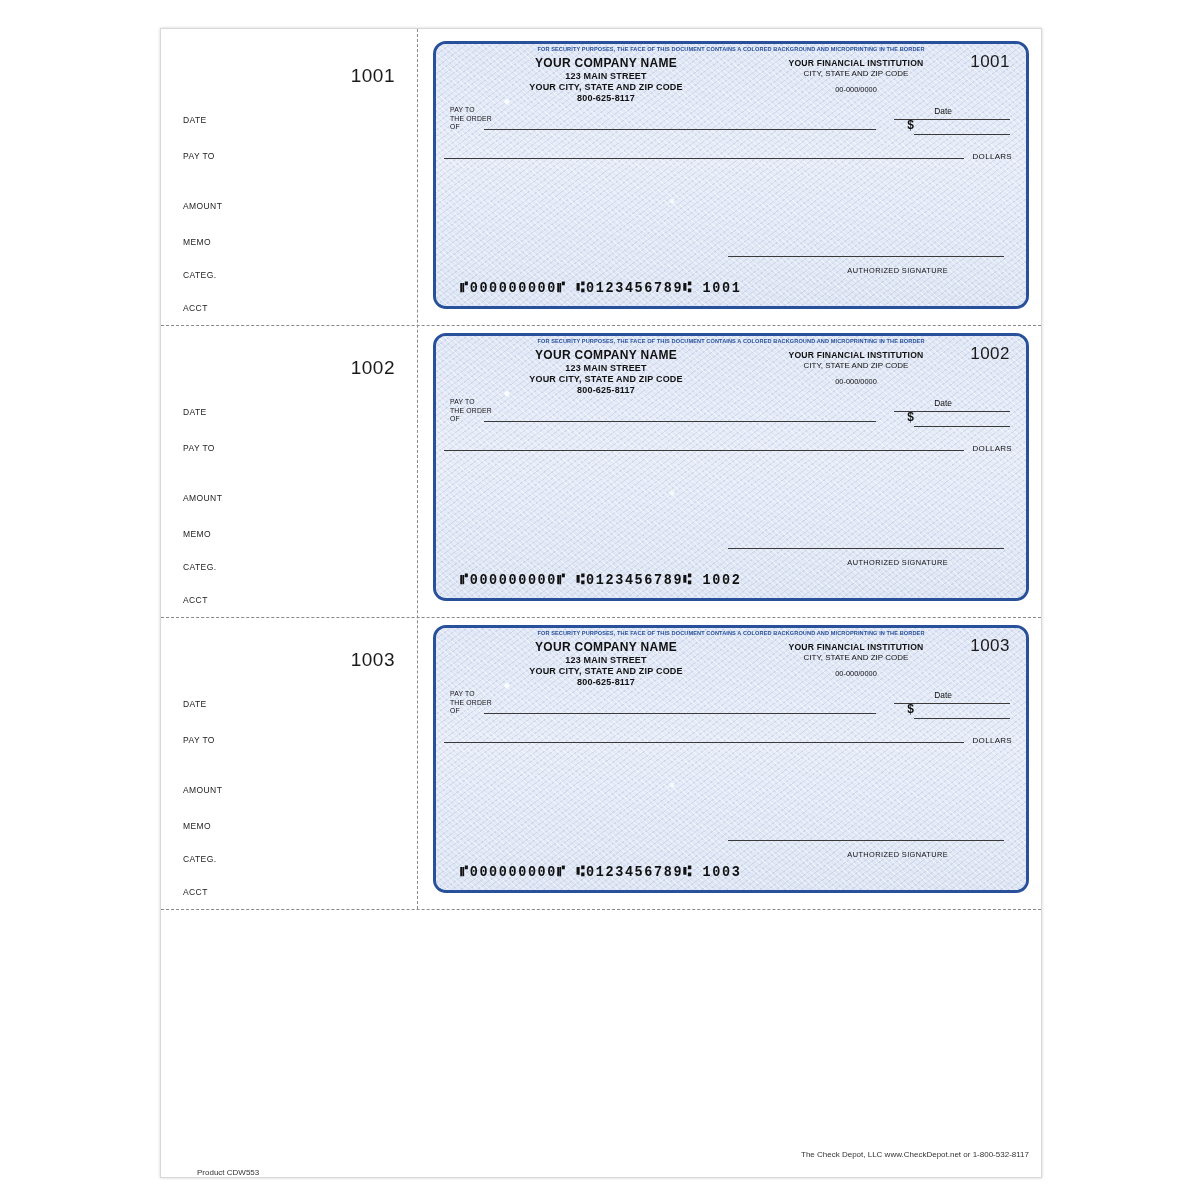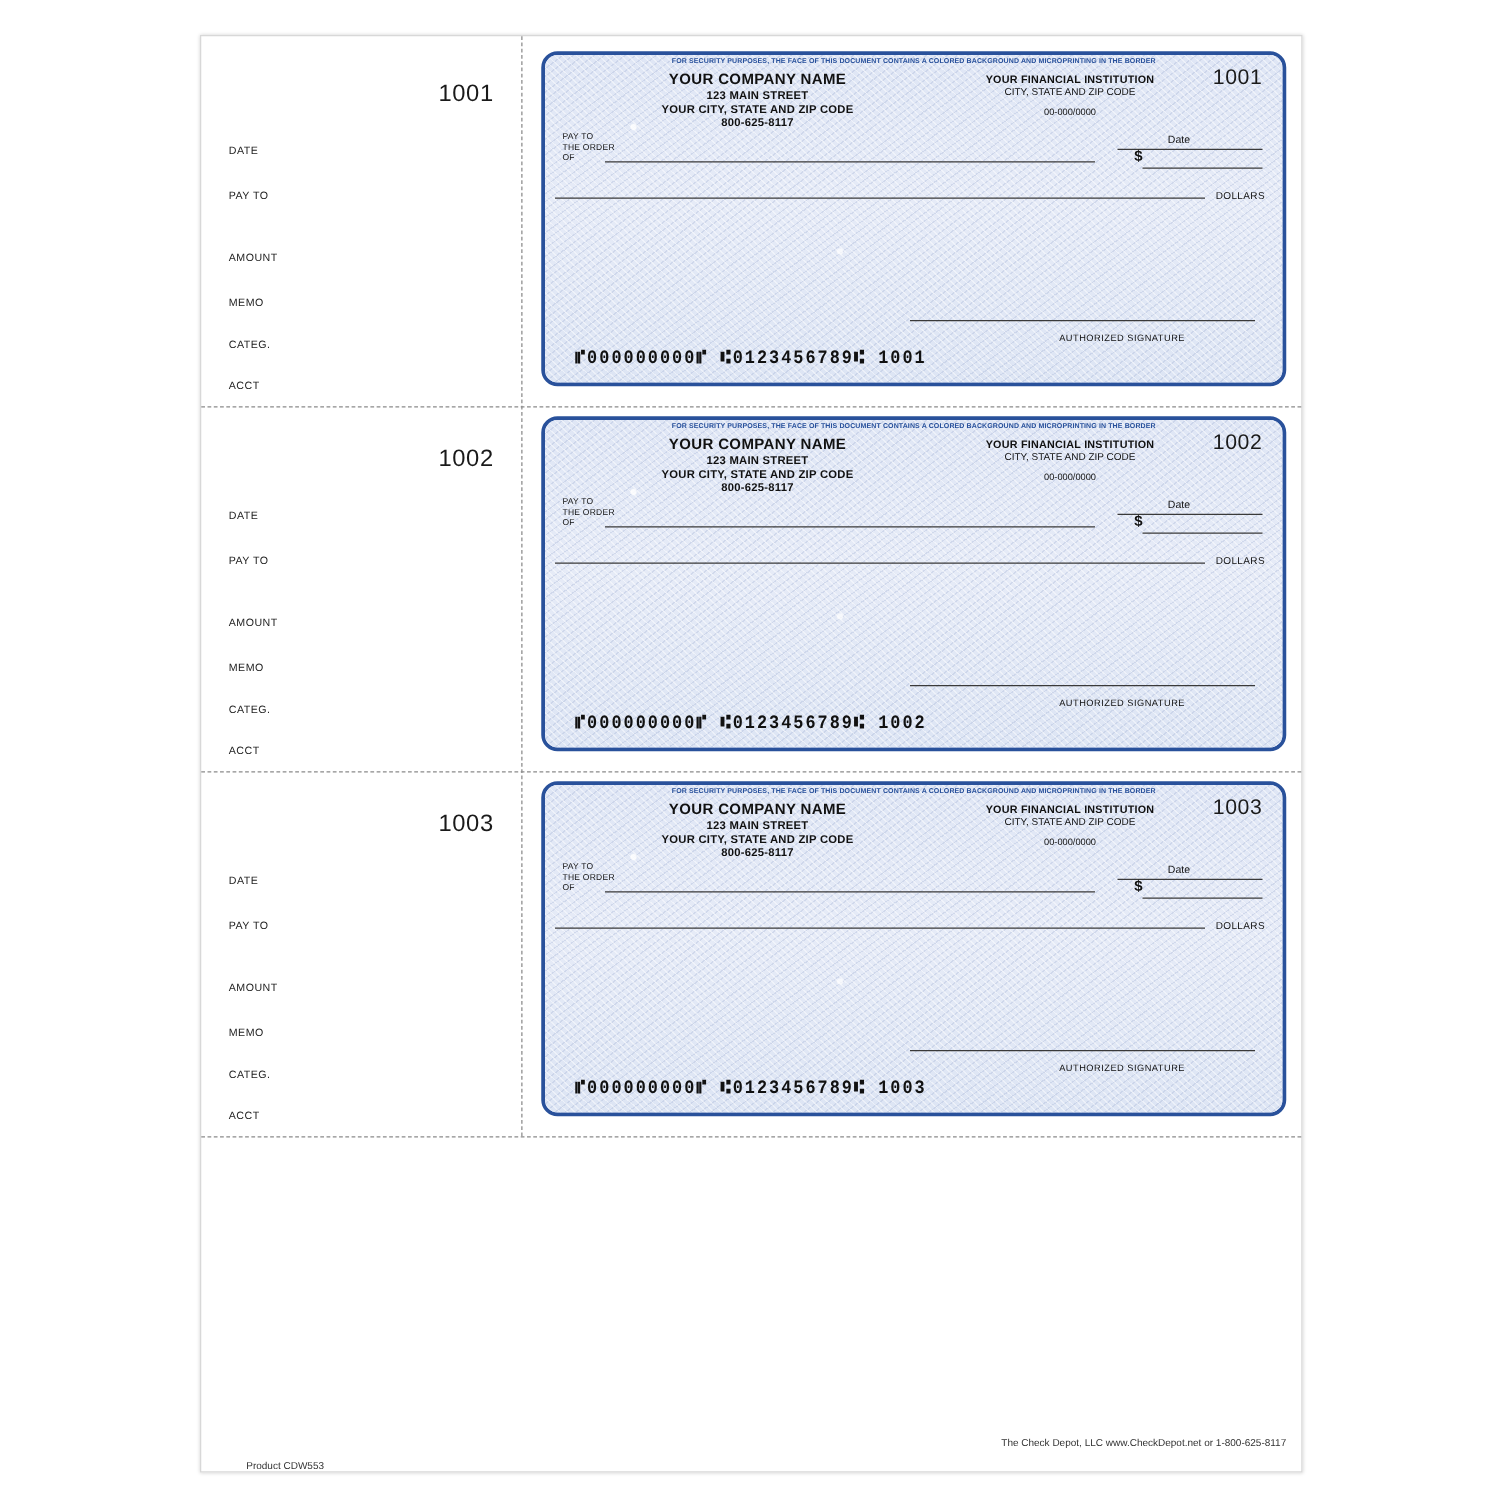--- a/index.html
+++ b/index.html
@@ -382,16 +382,16 @@
 
       <div class="rule sig-rule"></div>
       <div class="sig-label">AUTHORIZED SIGNATURE</div>
 
       <div class="micr">⑈000000000⑈ ⑆0123456789⑆ 1003</div>
     </div>
 
     <div class="perf-h" style="top:880px;"></div>
 
     <div class="footer-left">Product CDW553</div>
-    <div class="footer-right">The Check Depot, LLC  www.CheckDepot.net  or  1-800-625-8117</div>
+    <div class="footer-right">The Check Depot, LLC  www.CheckDepot.net  or  1-800-532-8117</div>
 
   </div>
 </div>
 
 </body></html>

